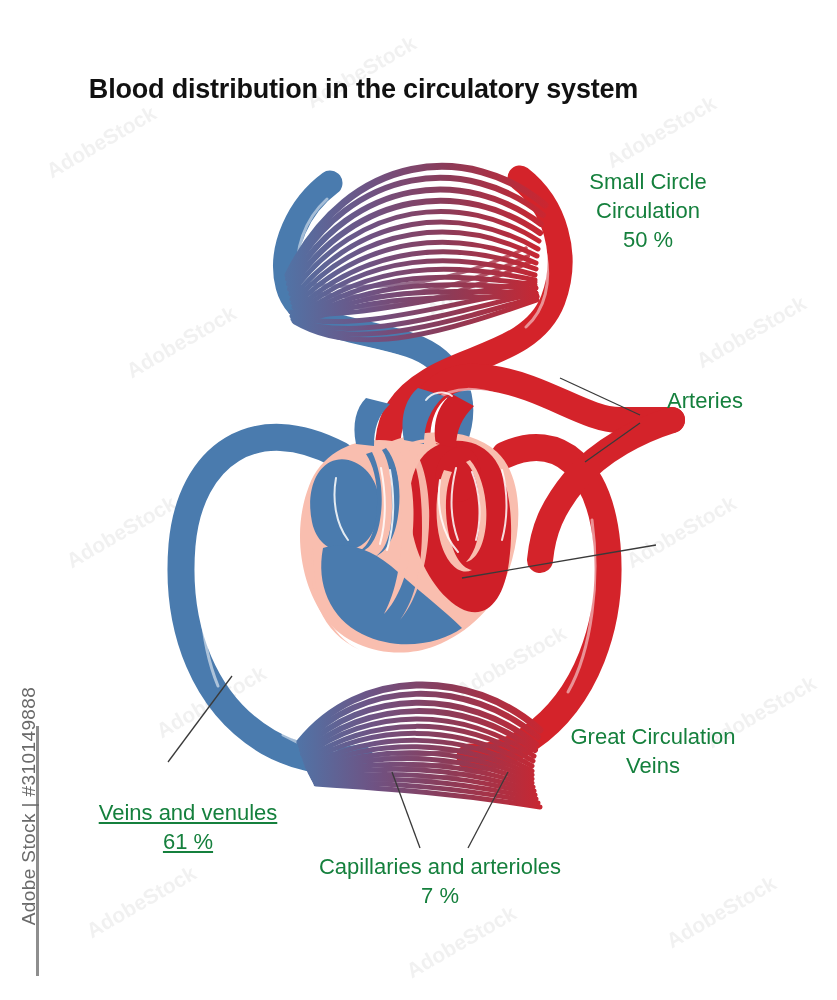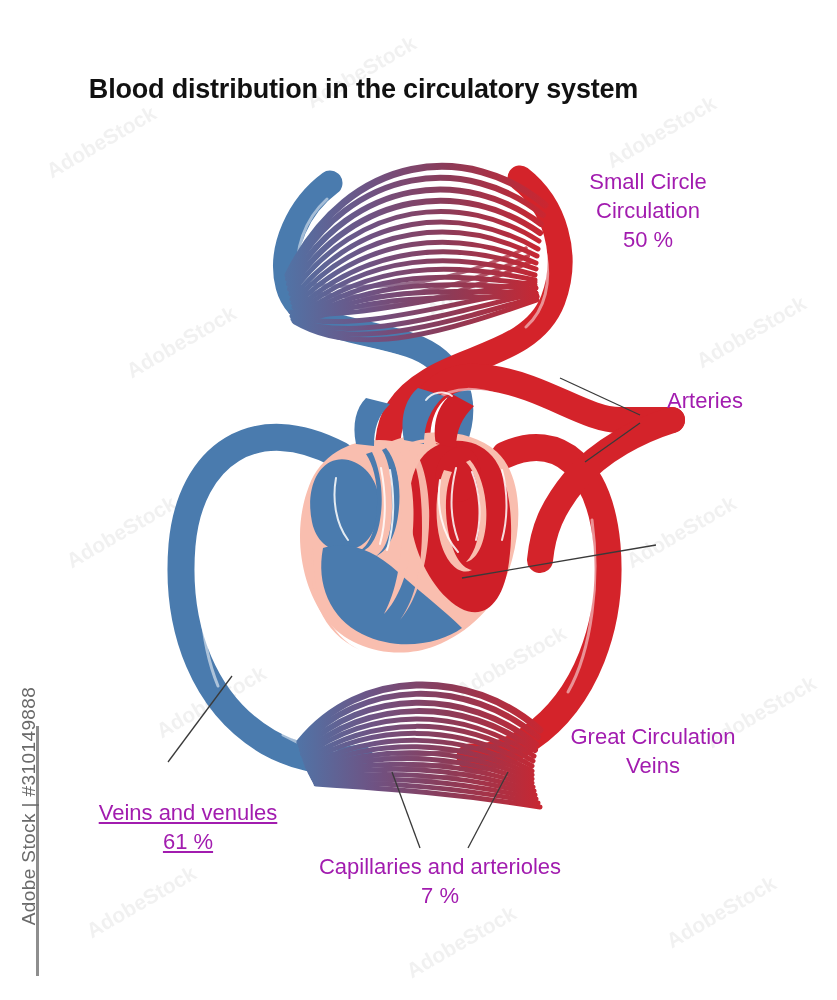--- a/index.html
+++ b/index.html
@@ -38,21 +38,21 @@
     position: absolute;
     left: 0;
     top: 0;
     width: 837px;
     height: 1000px;
   }
 
   
   .label {
     position: absolute;
-    color: #a21caf;
+    color: #15803d;
     font-size: 22px;
     line-height: 29px;
     white-space: nowrap;
   }
   .label .pct { display: block; }
 
   .lbl-small-circle   { left: 560px; top: 167px; text-align: center; width: 176px; }
   .lbl-arteries       { left: 645px; top: 386px; text-align: center; width: 120px; }
   .lbl-heart          { left: 660px; top: 528px; text-align: center; width: 100px; }
   .lbl-great-circle   { left: 548px; top: 722px; text-align: center; width: 210px; }

